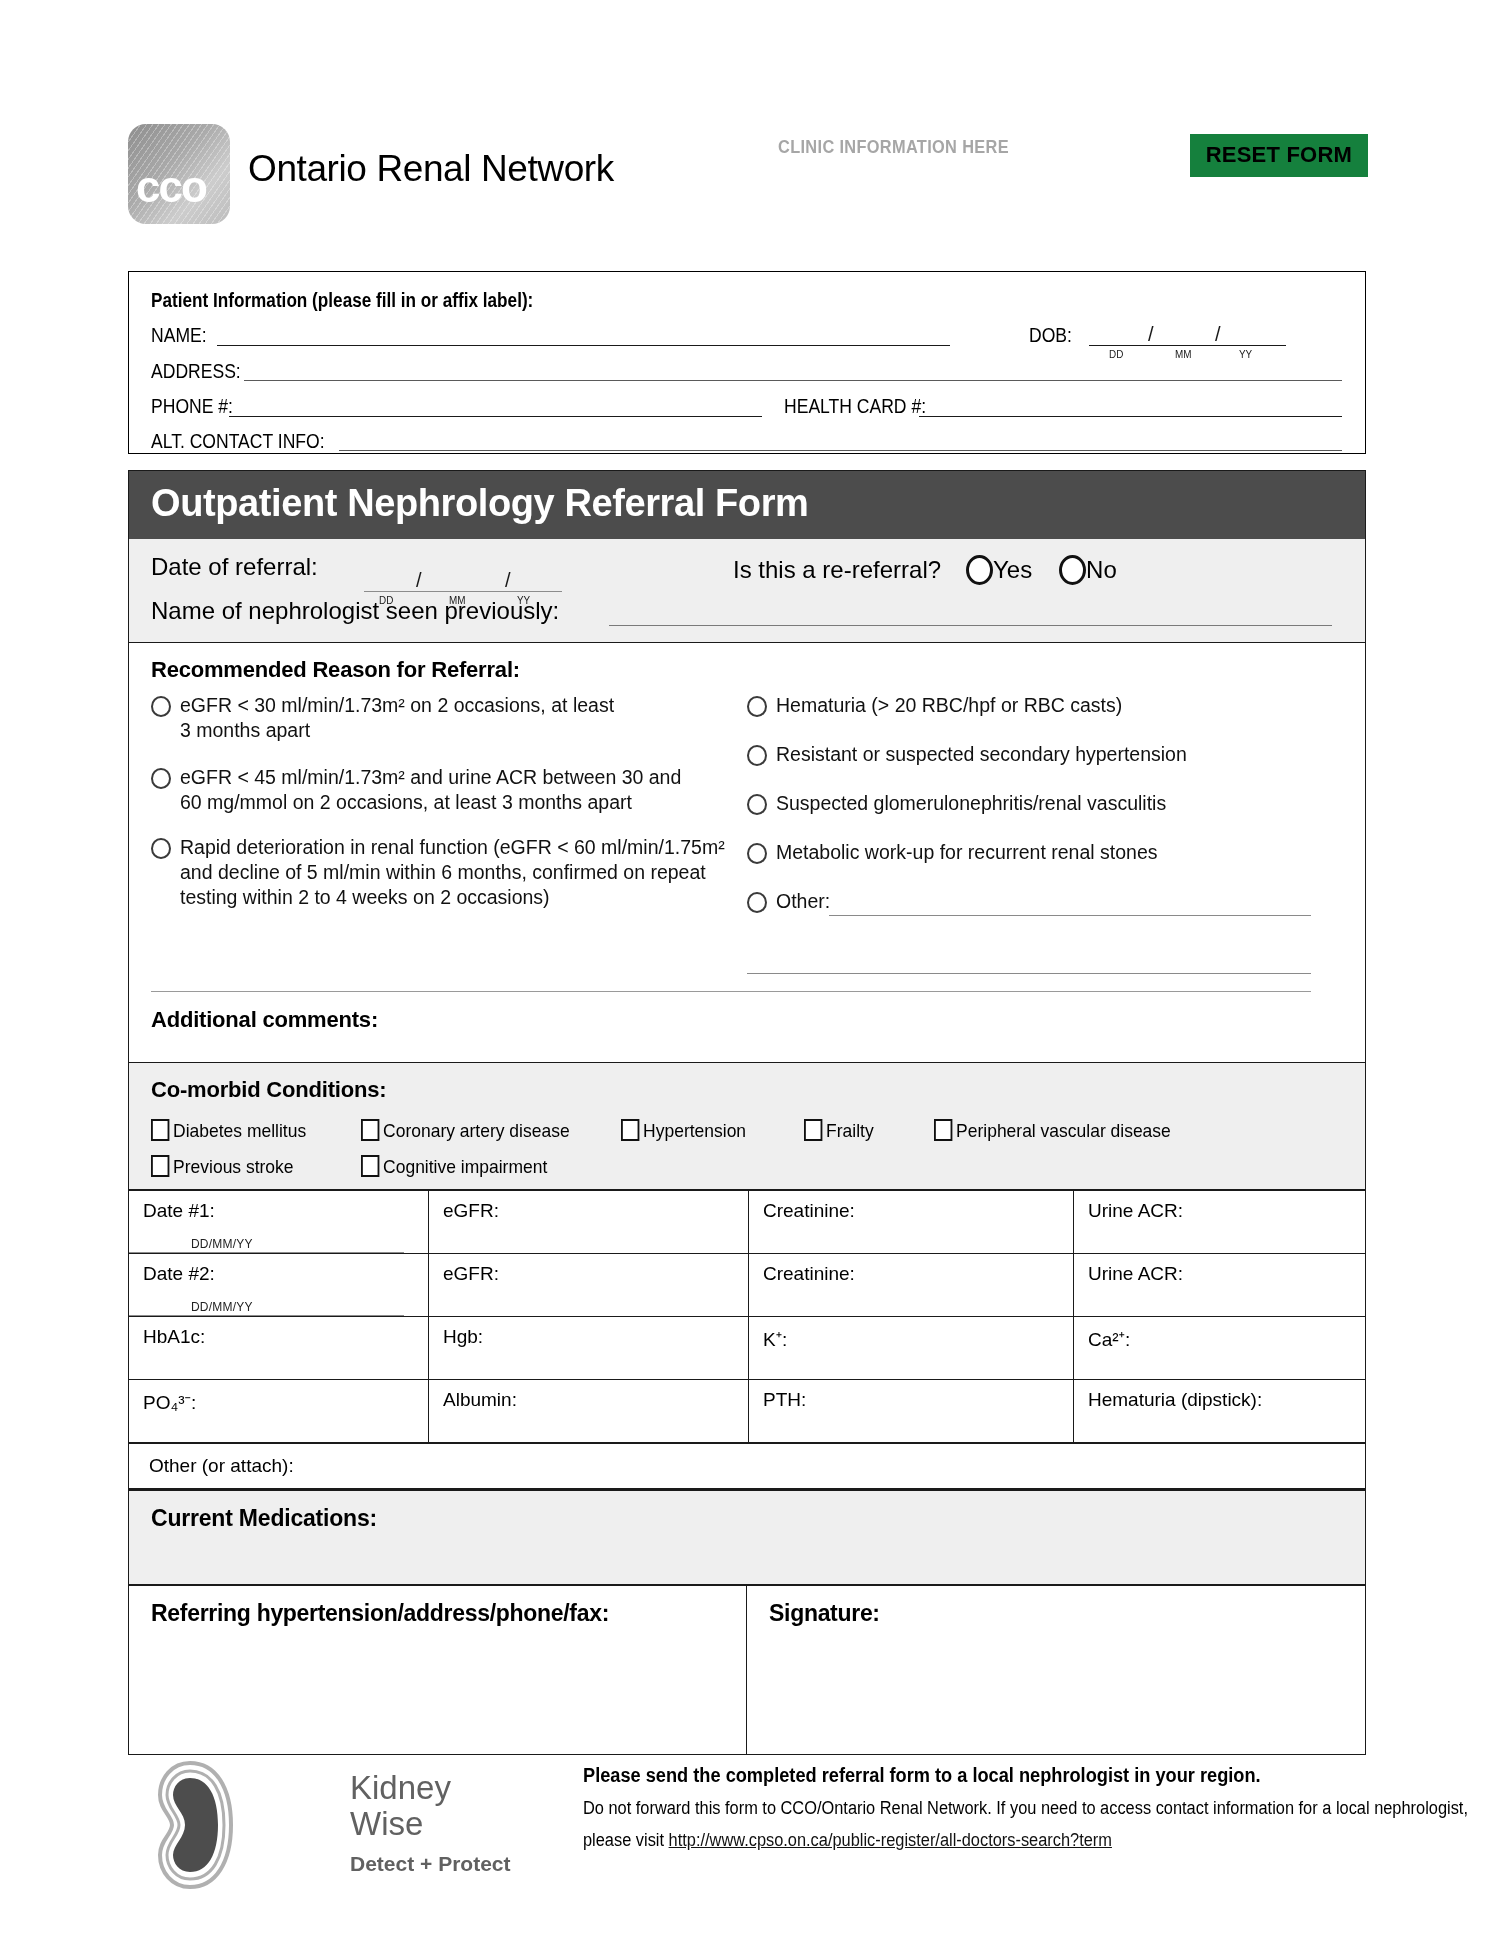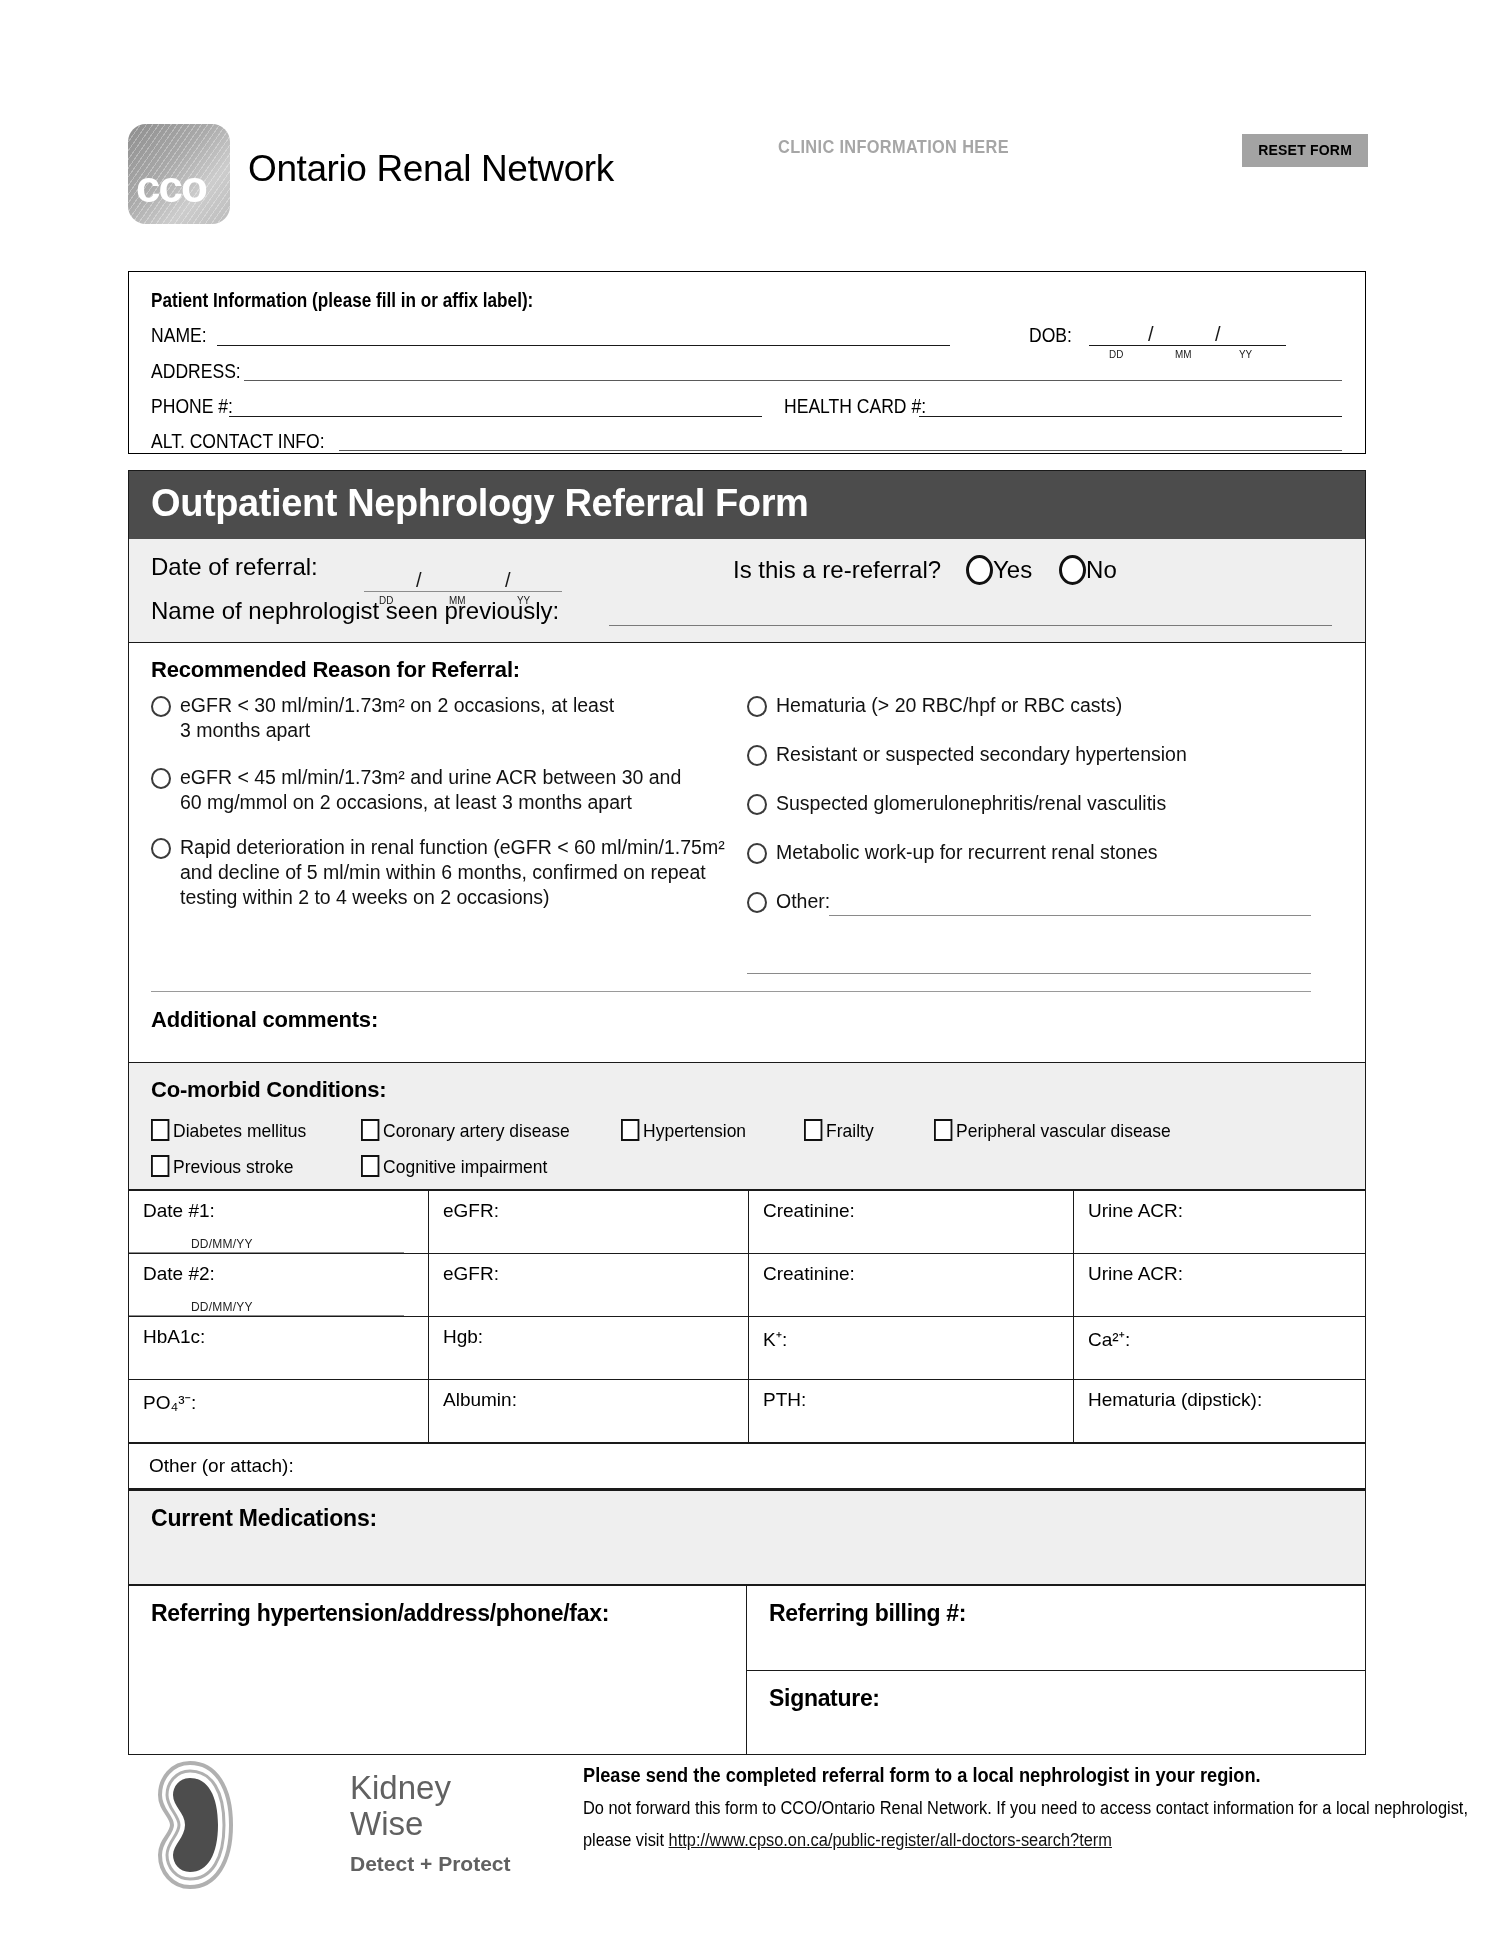--- a/index.html
+++ b/index.html
@@ -61,24 +61,24 @@
     font-size: 19px;
     color: #a6a6a6;
     letter-spacing: 0.4px;
     font-weight: bold;
     transform: scaleX(0.86);
     transform-origin: left center;
   }
   .reset-form-btn {
     position: absolute;
     right: 0; top: 16px;
-    background: #a3a3a3;
+    background: #15803d;
     border: none;
     padding: 8px 16px 9px 16px;
-    font-size: 14px;
+    font-size: 22px;
     font-weight: bold;
     font-family: "Liberation Sans", sans-serif;
     color: #000;
     letter-spacing: 0.2px;
     cursor: pointer;
   }
 
   
   .patient-box {
     position: absolute;
@@ -458,23 +458,20 @@
 
     <div class="section-meds">
       <div class="meds-head">Current Medications:</div>
     </div>
 
     <div class="section-ref">
       <div class="ref-left">
         <div class="ref-head">Referring hypertension/address/phone/fax:</div>
       </div>
       <div class="ref-right">
-        <div class="ref-cell top">
-          <div class="ref-head">Referring billing #:</div>
-        </div>
         <div class="ref-cell">
           <div class="ref-head">Signature:</div>
         </div>
       </div>
     </div>
 
   </div>
 
   <div class="footer">
     <div class="kw-logo">

